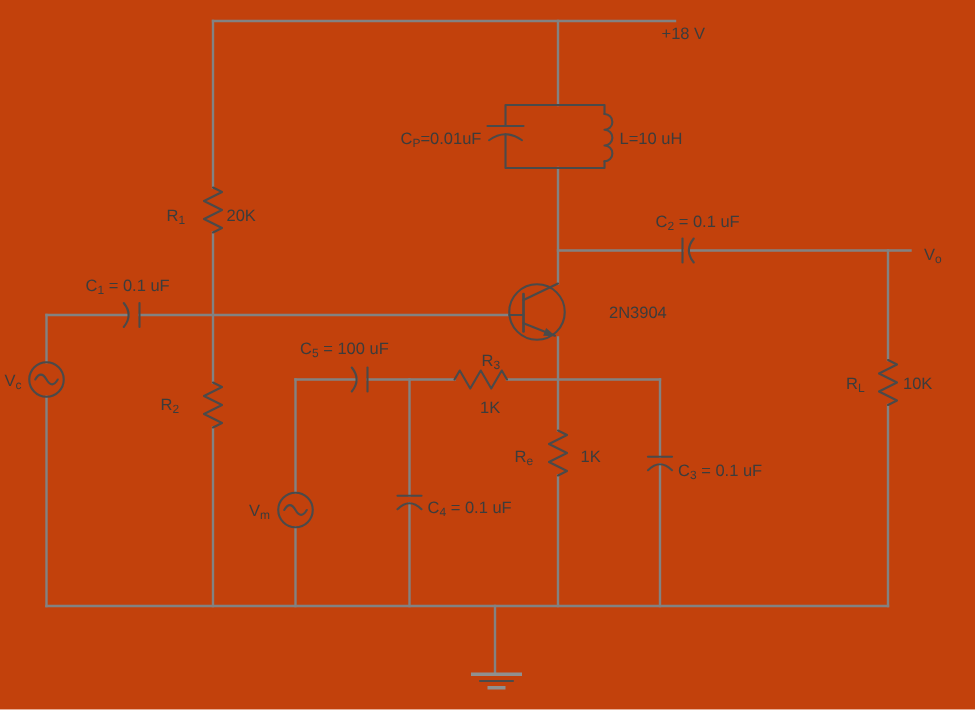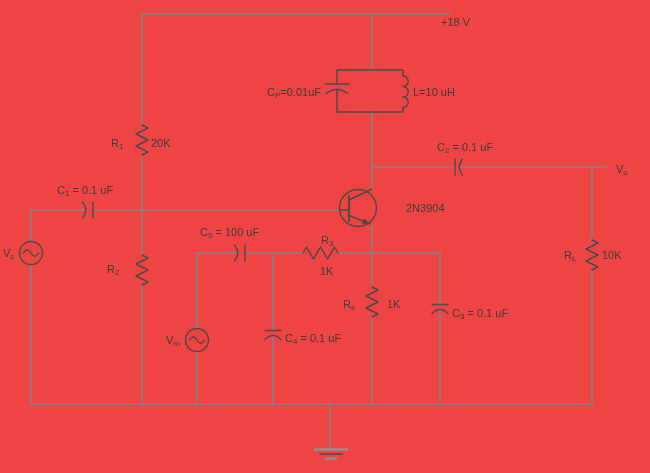--- a/index.html
+++ b/index.html
@@ -1,16 +1,16 @@
 <!DOCTYPE html>
 <html><head>
 <meta charset="utf-8">
 <style>
   html,body{margin:0;padding:0;background:#ffffff;}
-  .stage{position:relative;width:650px;height:473px;background:#ef4444;overflow:hidden;
+  .stage{position:relative;width:650px;height:473px;background:#c2410c;overflow:hidden;
          font-family:"Liberation Sans", sans-serif;}
   svg{display:block;}
   .wire{stroke:#828282;stroke-width:1.6;fill:none;stroke-linecap:square;}
   .wire-thick{stroke:#909090;stroke-width:2.4;fill:none;stroke-linecap:butt;}
   .comp{stroke:#4a4a4a;stroke-width:1.4;fill:none;stroke-linecap:round;stroke-linejoin:round;}
   .comp-fill{fill:#4a4a4a;stroke:none;}
   .lbl{font-family:"Liberation Sans", sans-serif;font-size:11px;fill:#3c3c3c;}
   .sub{font-size:8px;}
 </style>
 </head>

